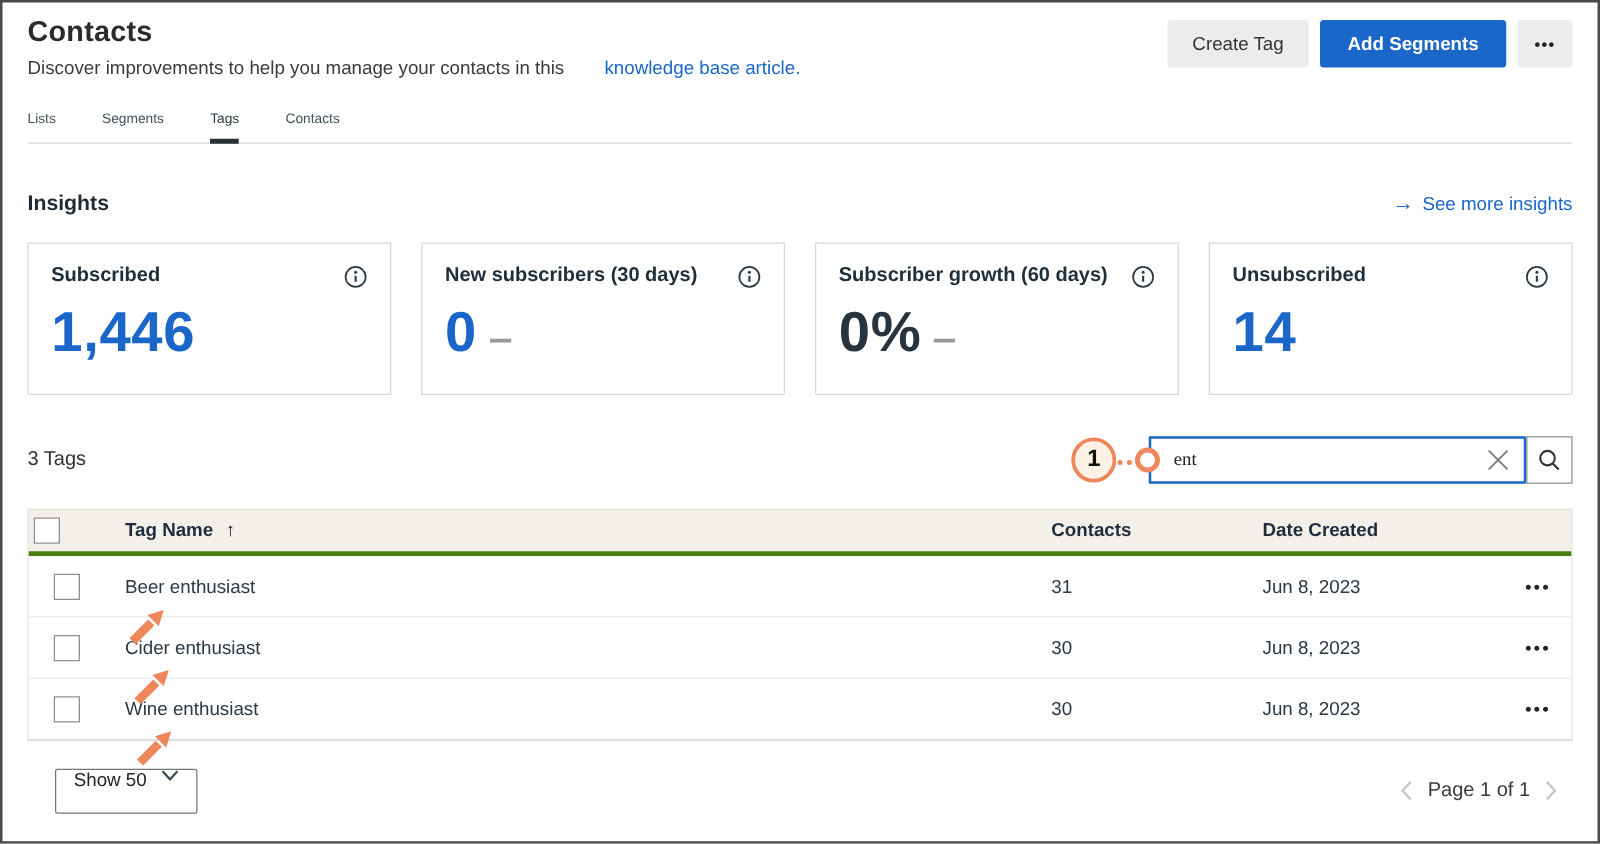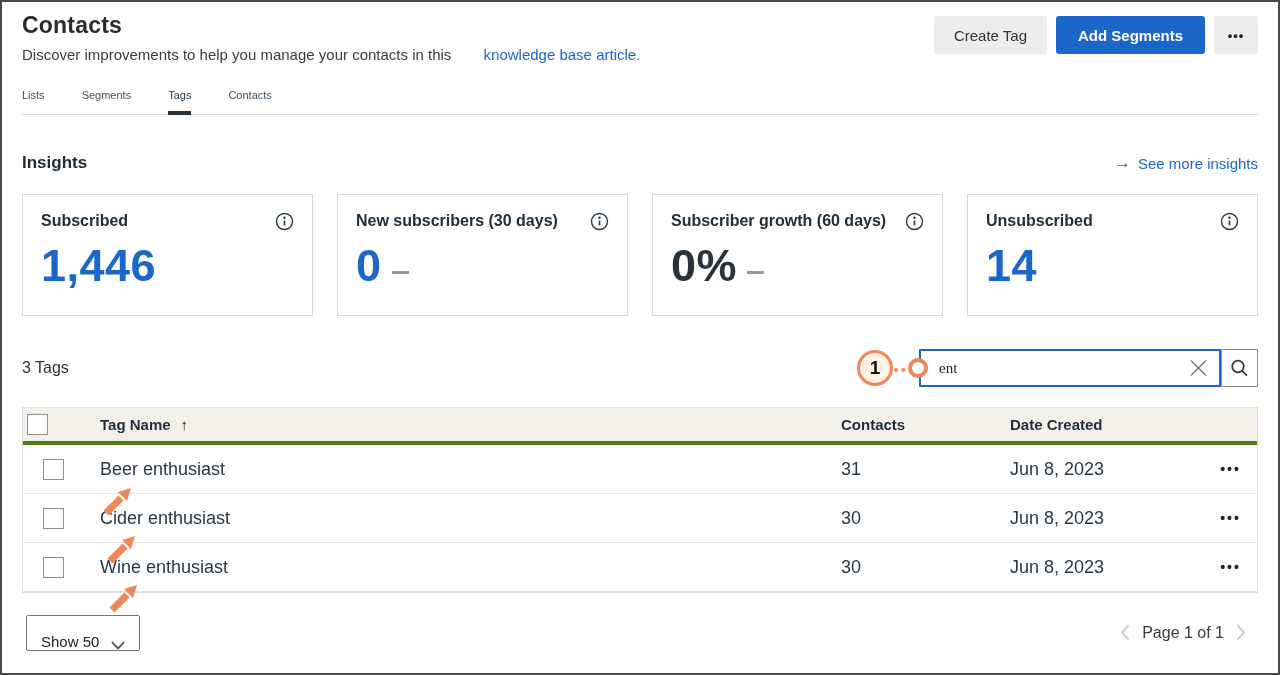--- a/index.html
+++ b/index.html
@@ -49,34 +49,34 @@
   .step-dots { position:absolute; left:-25px; top:50%; width:19px; border-top:4px dotted #F0875A; z-index:3; }
   .step-target-circle { position:absolute; left:-11px; top:50%; transform:translateY(-50%); width:20px; height:20px; border:4px solid #F0875A; border-radius:50%; background:#fff; z-index:3; }
 
   
   .tag-table { margin:20px 20px 0; border-left:1px solid #e0e0de; border-right:1px solid #e0e0de; border-bottom:1px solid #e0e0de; }
   .trow { display:grid; grid-template-columns:77px 741px 169px 200px 1fr; align-items:center; }
   .thead { background:#f3f0ea; height:38px; border-top:1px solid #e7e4df; border-bottom:4px solid #4d7c0f; }
   .thead .cell { font-size:15px; font-weight:bold; color:#1f2d3a; }
   .tbody-row { height:49px; border-bottom:1px solid #e6e6e6; background:#fff; }
   .tbody-row:last-child { border-bottom:1px solid #e0e0de; }
-  .cell { font-size:18px; color:#2b3947; }
+  .cell { font-size:15px; color:#2b3947; }
   .checkbox { width:21px; height:21px; border:1px solid #8e8e8e; background:#fff; cursor:pointer; }
   .cb-head { margin-left:4px; }
   .cb-row { margin-left:20px; }
   .sort-icon { font-weight:bold; margin-left:10px; font-size:15px; color:#222; }
   .name-cell { cursor:pointer; }
   .kebab { letter-spacing:2px; font-weight:bold; font-size:14px; color:#222; cursor:pointer; text-align:center; padding-right:6px; }
 
   
   .annot-arrow { position:absolute; width:40px; height:40px; z-index:4; pointer-events:none; }
 
   
   .list-footer { display:flex; justify-content:space-between; align-items:center; margin:22px 24px 0 24px; }
-  .show-select { display:flex; align-items:flex-end; gap:12px; border:1px solid #767676; border-radius:2px; background:#fff; padding:0 14px; height:36px; font-size:15px; color:#222; cursor:pointer; }
+  .show-select { display:flex; align-items:flex-start; gap:12px; border:1px solid #767676; border-radius:2px; background:#fff; padding:0 14px; height:36px; font-size:15px; color:#222; cursor:pointer;margin-left:18px; }
   .pagination { display:flex; align-items:flex-start; gap:12px; margin-right:8px; }
   .page-status { font-size:16px; color:#3a3a3a; }
   .page-chev { cursor:default; display:flex; }
 </style>
 </head>
 <body>
 
 <div class="frame">
 
   <div class="page-title">Contacts</div>

